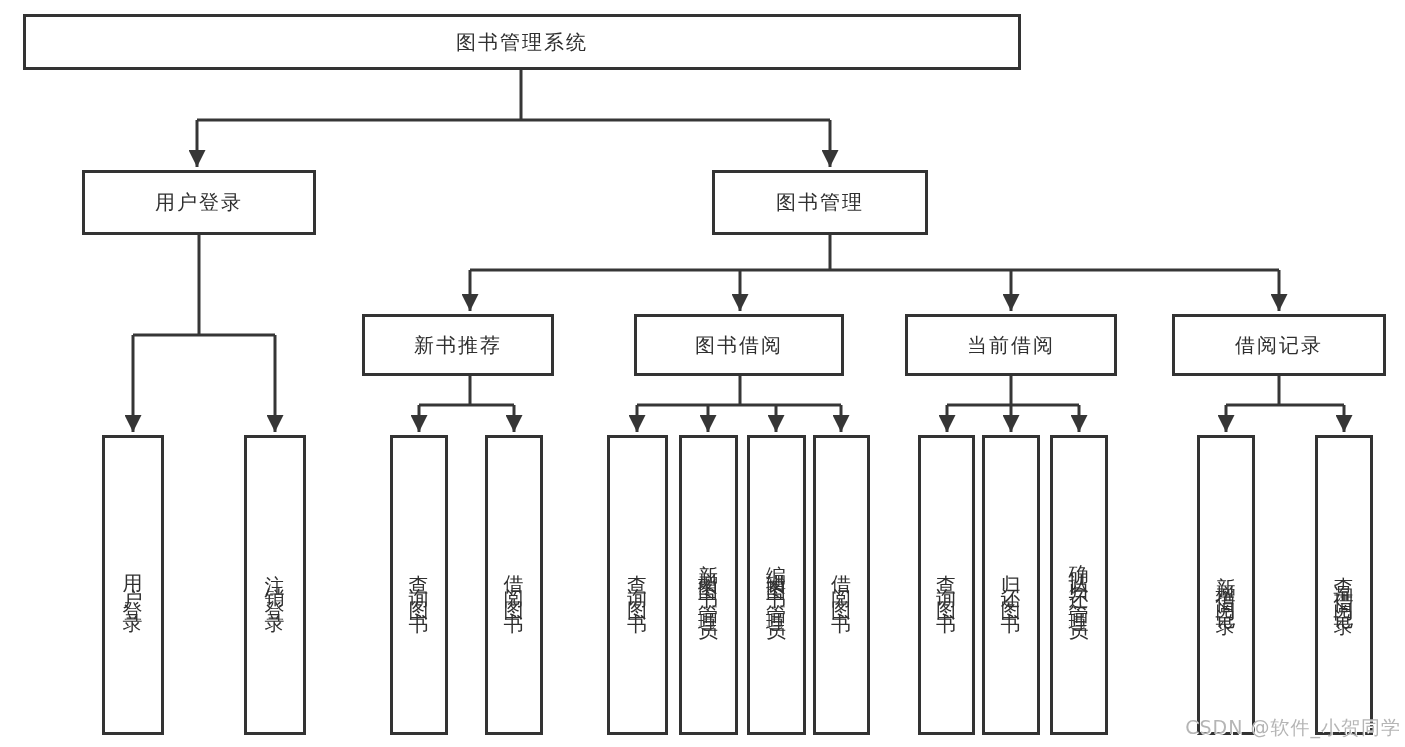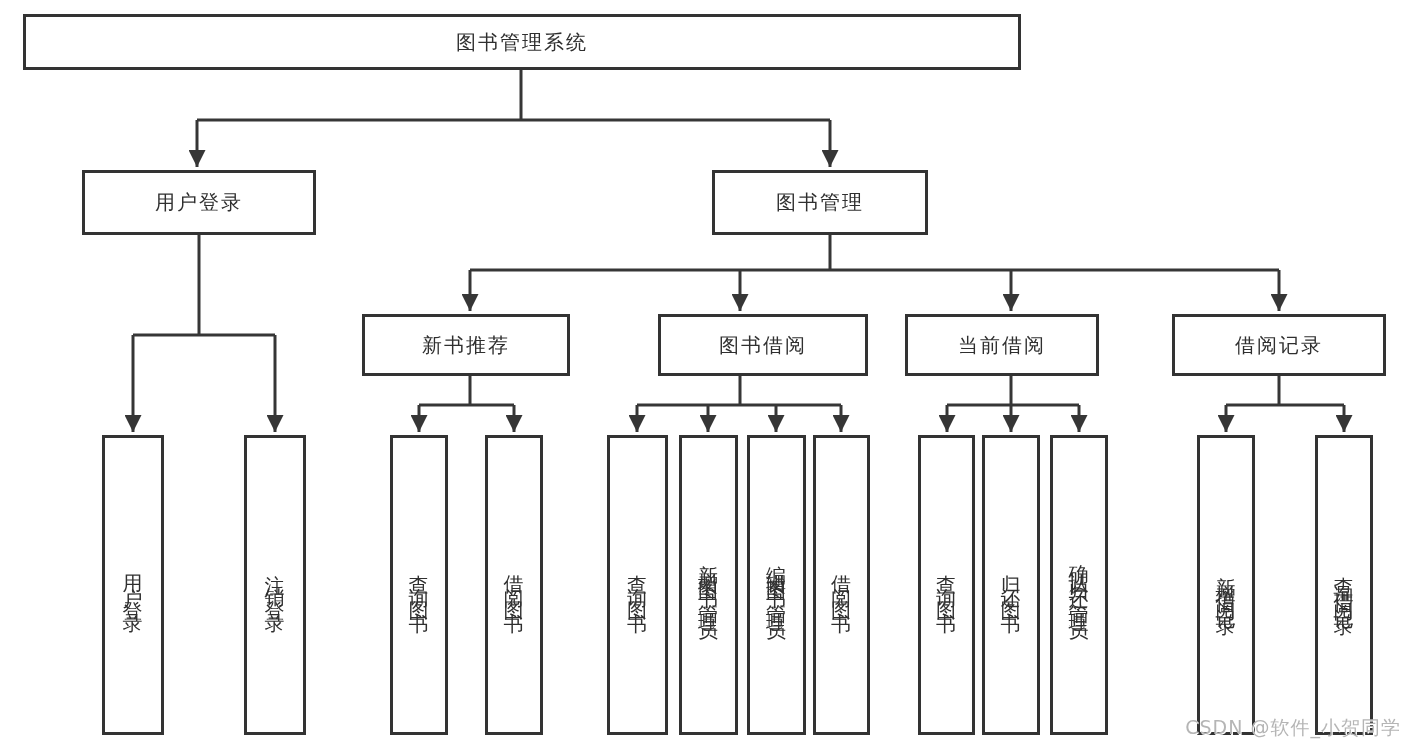--- a/index.html
+++ b/index.html
@@ -127,27 +127,27 @@
     <span>图书管理系统</span>
   </div>
 
   <div class="node hbox" style="left:82px; top:170px; width:234px; height:65px;">
     <span>用户登录</span>
   </div>
   <div class="node hbox" style="left:712px; top:170px; width:216px; height:65px;">
     <span>图书管理</span>
   </div>
 
-  <div class="node hbox" style="left:362px; top:314px; width:208px; height:62px;">
+  <div class="node hbox" style="left:362px; top:314px; width:192px; height:62px;">
     <span>新书推荐</span>
   </div>
-  <div class="node hbox" style="left:634px; top:314px; width:210px; height:62px;margin-left:24px;">
+  <div class="node hbox" style="left:634px; top:314px; width:210px; height:62px;">
     <span>图书借阅</span>
   </div>
-  <div class="node hbox" style="left:905px; top:314px; width:194px; height:62px;">
+  <div class="node hbox" style="left:905px; top:314px; width:212px; height:62px;">
     <span>当前借阅</span>
   </div>
   <div class="node hbox" style="left:1172px; top:314px; width:214px; height:62px;">
     <span>借阅记录</span>
   </div>
 
   <div class="node vbox loose" style="left:102px; top:435px; width:62px; height:300px;">
     <span>用户登录</span>
   </div>
   <div class="node vbox loose" style="left:244px; top:435px; width:62px; height:300px;">

